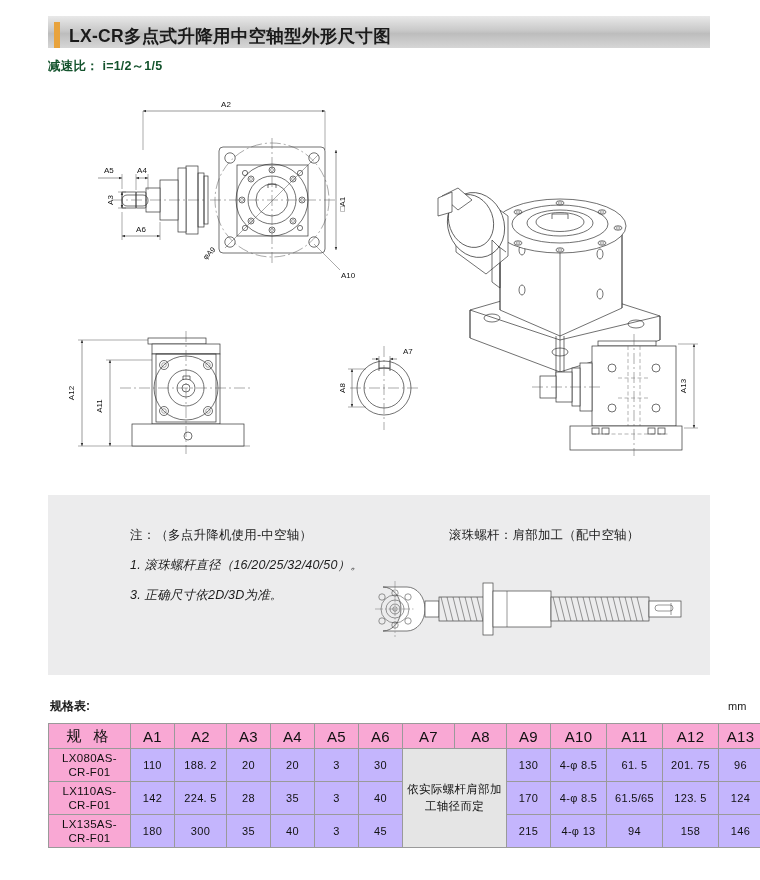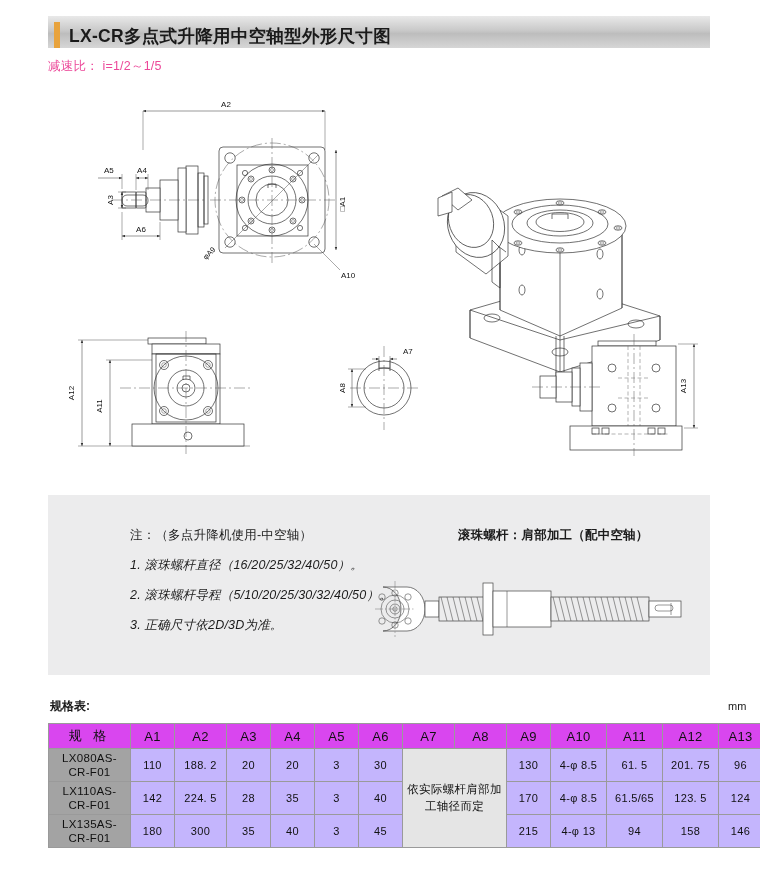--- a/index.html
+++ b/index.html
@@ -19,39 +19,40 @@
   }
   .header-accent{
     width:6px;height:26px;background:#e8a33d;margin-left:6px;flex:0 0 auto;
   }
   .header-title{
     font-size:17.5px;font-weight:bold;color:#1a1a1a;margin-left:9px;
     letter-spacing:.3px;white-space:nowrap;
   }
 
   .ratio{
-    position:absolute;left:48px;top:58px;font-size:12.5px;color:#ec4899;
+    position:absolute;left:48px;top:58px;font-size:12.5px;color:#14532d;
     letter-spacing:.2px;
+    font-weight:bold;
   }
 
   
   .draw-area{position:absolute;left:0;top:88px;width:760px;height:390px;}
   .draw-area svg{display:block;}
 
   
   .notes-panel{
     position:absolute;left:48px;top:495px;width:662px;height:180px;
     background:#ececed;
   }
   .notes-left{position:absolute;left:82px;top:32px;width:310px;}
   .note-head{font-size:12.5px;color:#1c1c1c;margin-bottom:13px;letter-spacing:.2px;}
   .note-line{font-size:12.5px;color:#1c1c1c;margin-bottom:13px;letter-spacing:.2px;font-style:italic;}
   .notes-right-label{
-    position:absolute;left:410px;top:32px;font-size:12.5px;color:#1c1c1c;
-    letter-spacing:.2px;white-space:nowrap;font-weight:bold;
+    position:absolute;left:401px;top:32px;font-size:12.5px;color:#1c1c1c;
+    letter-spacing:.2px;white-space:nowrap;
   }
   .screw-fig{position:absolute;left:325px;top:72px;}
 
   
   .table-title{
     position:absolute;left:50px;top:698px;font-size:12px;color:#1a1a1a;font-weight:bold;
   }
   .table-unit{
     position:absolute;left:688px;top:700px;font-size:11px;color:#1a1a1a;padding-left:40px;
   }
@@ -59,25 +60,25 @@
     position:absolute;left:48px;top:723px;width:664px;
     border-collapse:collapse;table-layout:fixed;
     font-size:11px;color:#111;
   }
   table.spec th,table.spec td{
     border:1px solid #9a9a9a;text-align:center;vertical-align:middle;
     padding:0;height:28px;font-weight:normal;letter-spacing:.3px;
     background:#c4b5fd;
   }
   table.spec thead th{
-    background:#d946ef;height:24px;font-size:13px;
+    background:#f9a8d4;height:24px;font-size:15px;
   }
   table.spec th.spec-head{letter-spacing:4px;}
   table.spec td.model{
-    background:#a3a3a3;font-size:11.5px;line-height:1.22;
+    background:#f9a8d4;font-size:11.5px;line-height:1.22;
     font-family:"Liberation Sans",sans-serif;padding:2px 0;
   }
   table.spec td.merged{
     background:#e5e5e5;font-size:11.5px;line-height:1.5;
   }
   .c-model{width:82px;}
   .c-a{width:44px;}
   .c-a2{width:52px;}
   .c-a7{width:52px;}
   .c-a10{width:56px;}
@@ -354,21 +355,20 @@
       <line class="thin" x1="684" y1="340" x2="698" y2="340"></line>
       <text class="tx" x="686" y="298" text-anchor="middle" transform="rotate(-90,686,298)">A13</text>
     </g>
   </svg>
   </div>
 
   <div class="notes-panel">
     <div class="notes-left">
       <div class="note-head">注：（多点升降机使用-中空轴）</div>
       <div class="note-line">1. 滚珠螺杆直径（16/20/25/32/40/50）。</div>
-      <div class="note-line">2. 滚珠螺杆导程（5/10/20/25/30/32/40/50）。</div>
       <div class="note-line">3. 正确尺寸依2D/3D为准。</div>
     </div>
 
     <div class="notes-right-label">滚珠螺杆：肩部加工（配中空轴）</div>
 
     <div class="screw-fig">
       <svg width="310" height="80" viewBox="0 0 310 80" xmlns="http://www.w3.org/2000/svg">
         <style>
           .s{stroke:#444;fill:#ececed;stroke-width:.7;}
           .sw{stroke:#444;fill:#ffffff;stroke-width:.7;}

